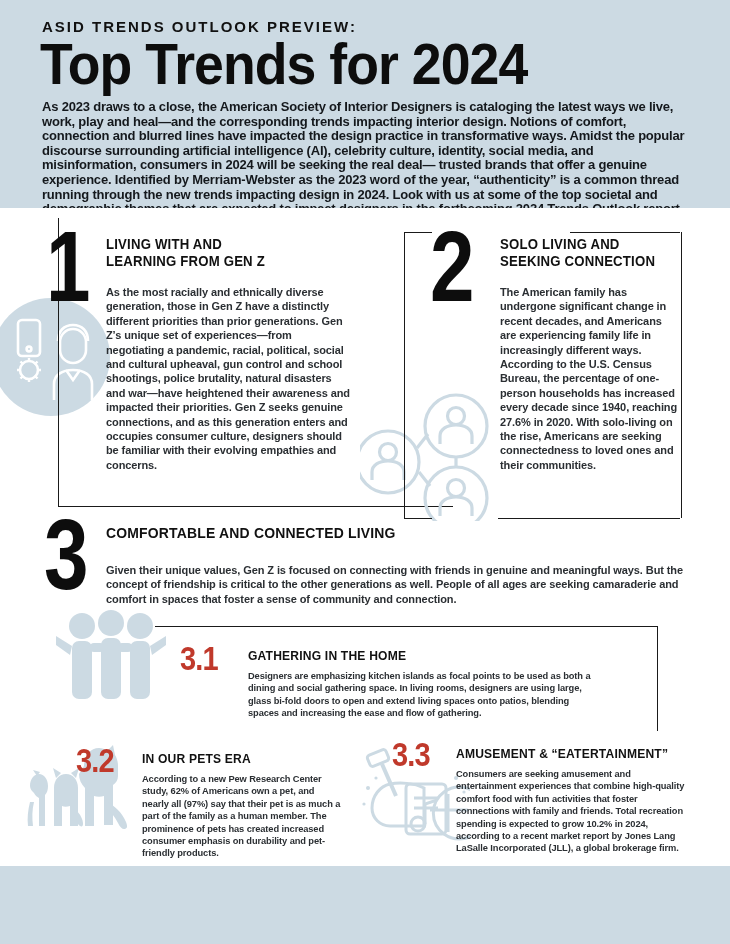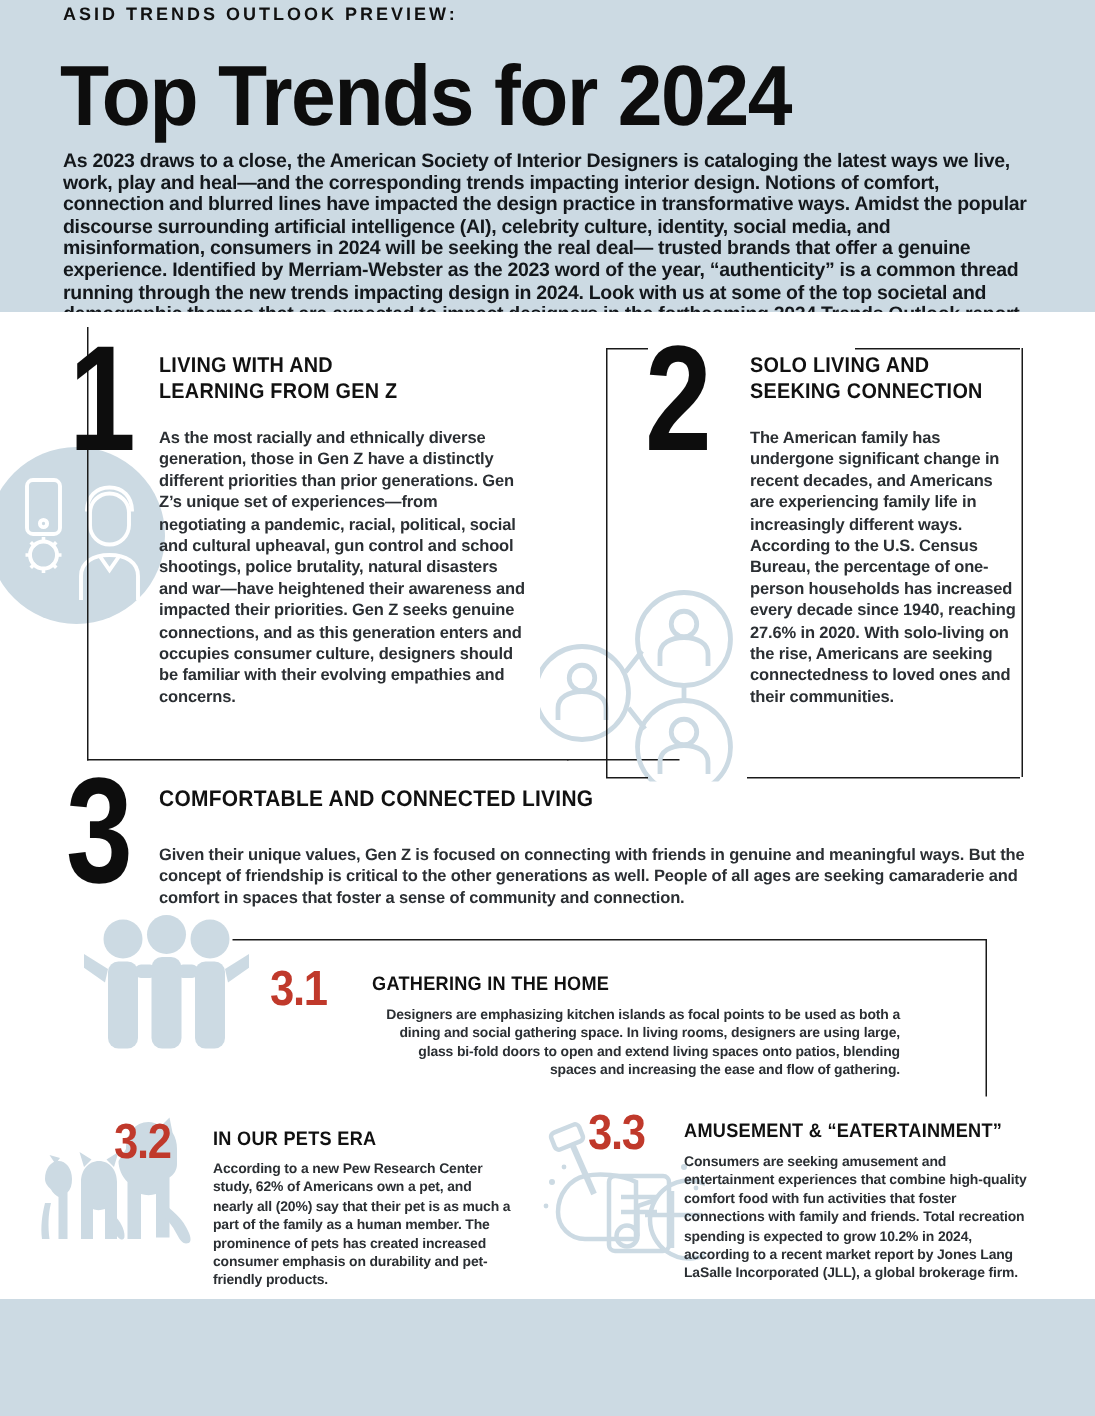--- a/index.html
+++ b/index.html
@@ -12,22 +12,22 @@
     position:relative;
   }
   .page{position:relative;width:730px;height:944px;background:#ffffff;}
 
   
   .header-band{
     position:absolute;left:0;top:0;width:730px;height:208px;
     background:#ccdae3;
   }
   .kicker{
-    position:absolute;left:42px;top:2px;
-    font-size:12px;font-weight:bold;letter-spacing:2.0px;
+    position:absolute;left:42px;top:18px;
+    font-size:15px;font-weight:bold;letter-spacing:2.0px;
     color:#111;font-family:"Liberation Sans", sans-serif;
   }
   .big-title{
     position:absolute;left:40px;top:34px;
     font-size:57px;line-height:60px;font-weight:bold;
     letter-spacing:-1px;color:#0d0d0d;
     font-family:"Liberation Sans Narrow","Liberation Sans", sans-serif;
     transform:scaleX(0.94);transform-origin:left top;
   }
   .intro{
@@ -178,41 +178,41 @@
         <path d="M94 36 L110 26 L113 33 L96 45 Z"></path>
         <rect x="34" y="33" width="14" height="9" rx="4"></rect>
         <rect x="62" y="33" width="14" height="9" rx="4"></rect>
       </g>
     </svg>
 
     <div class="frame" style="left:155px;top:418px;width:502px;height:104px;border-left:none;border-bottom:none;"></div>
 
     <div class="sub-num" style="left:180px;top:434px;">3.1</div>
     <div class="sub-head" style="left:248px;top:440px;width:300px;">GATHERING IN THE HOME</div>
-    <div class="sub-body" style="left:248px;top:462px;width:352px;text-align:right;">Designers are emphasizing kitchen islands as focal points to be used as both a dining and social gathering space. In living rooms, designers are using large, glass bi-fold doors to open and extend living spaces onto patios, blending spaces and increasing the ease and flow of gathering.</div>
+    <div class="sub-body" style="left:248px;top:462px;width:352px;">Designers are emphasizing kitchen islands as focal points to be used as both a dining and social gathering space. In living rooms, designers are using large, glass bi-fold doors to open and extend living spaces onto patios, blending spaces and increasing the ease and flow of gathering.</div>
 
     <svg class="deco" style="left:16px;top:532px;" width="116" height="98" viewBox="0 0 116 98">
       <g fill="#ccdae3">
 
         <path d="M68 26c0-10 6-18 15-18 3 0 6 1 8 3l6-6 2 10c2 3 3 7 3 11v10c0 4-2 7-5 9v40h-9V56c-3 1-7 1-10 0v30h-9V48c-4-4-6-9-6-14z"></path>
         <path d="M92 62c6 4 14 10 18 20 2 5 1 7-2 7-2 0-4-2-6-6-3-6-7-11-12-15z"></path>
 
         <path d="M38 48c0-8 5-14 12-14s12 6 12 14v38h-8V66c-3 1-6 1-8 0v20h-8z"></path>
         <path d="M40 38l-3-10 8 5z M60 38l3-10-8 5z"></path>
         <path d="M60 70c4 4 7 9 7 14 0 2-1 3-3 2-2-1-3-4-4-8z"></path>
 
         <path d="M14 46c0-7 4-12 9-12s9 5 9 12c0 4-1 7-3 9v31h-6V58c-2-1-4-3-5-5-2-2-4-4-4-7z"></path>
         <path d="M21 36l-4-6 7 2z"></path>
         <path d="M14 62c-2 8-3 16-2 24h5c-1-8-1-16 1-24z"></path>
       </g>
     </svg>
 
     <div class="sub-num" style="left:76px;top:536px;">3.2</div>
     <div class="sub-head" style="left:142px;top:543px;width:220px;">IN OUR PETS ERA</div>
-    <div class="sub-body" style="left:142px;top:565px;width:200px;">According to a new Pew Research Center study, 62% of Americans own a pet, and nearly all (20%) say that their pet is as much a part of the family as a human member. The prominence of pets has created increased consumer emphasis on durability and pet-friendly products.</div>
+    <div class="sub-body" style="left:142px;top:565px;width:200px;">According to a new Pew Research Center study, 62% of Americans own a pet, and nearly all (97%) say that their pet is as much a part of the family as a human member. The prominence of pets has created increased consumer emphasis on durability and pet-friendly products.</div>
 
     <svg class="deco" style="left:360px;top:540px;" width="110" height="98" viewBox="0 0 110 98">
       <g fill="none" stroke="#ccdae3" stroke-width="3">
         <rect x="8" y="4" width="20" height="12" rx="3" transform="rotate(-22 18 10)"></rect>
         <path d="M22 16 L36 48" stroke-width="4"></path>
         <path d="M30 36c-10 2-18 12-18 24 0 10 8 18 18 18h34V40c-10-5-24-6-34-4z"></path>
         <rect x="46" y="36" width="40" height="50" rx="4"></rect>
         <path d="M54 50h24 M54 60h24"></path>
         <circle cx="58" cy="76" r="7"></circle>
         <path d="M65 76V56l12-4"></path>

